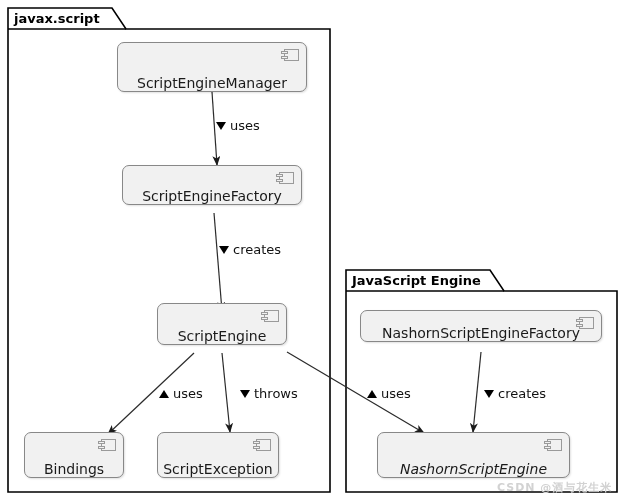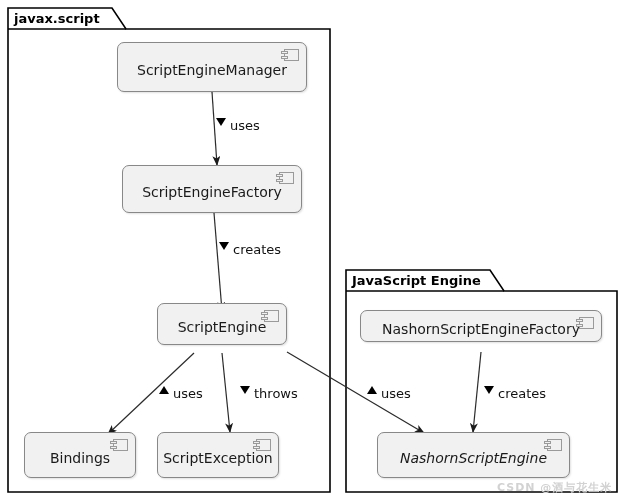--- a/index.html
+++ b/index.html
@@ -38,21 +38,21 @@
   }
   
   .component {
     position: absolute;
     box-sizing: border-box;
     background: #F1F1F1;
     border: 1px solid #888888;
     border-radius: 7px;
     box-shadow: 1px 1px 2px rgba(0,0,0,0.12);
     display: flex;
-    align-items: center;
+    align-items: flex-end;
     justify-content: center;
   }
   .component .cname {
     font-size: 14px;
     color: #1a1a1a;
     white-space: nowrap;
     padding-top: 6px;
   }
   
   .comp-icon {
@@ -83,21 +83,21 @@
   }
   .comp-icon .tab.t1 { top: 2px; }
   .comp-icon .tab.t2 { top: 7px; }
   
   .edge-label {
     position: absolute;
     font-size: 13px;
     color: #111111;
     white-space: nowrap;
     display: flex;
-    align-items: flex-start;
+    align-items: center;
     gap: 4px;
   }
   .edge-label .tri {
     width: 0;
     height: 0;
     display: inline-block;
   }
   .edge-label .tri.down {
     border-left: 5px solid transparent;
     border-right: 5px solid transparent;
@@ -151,37 +151,37 @@
 
   <div id="components">
       <div class="component" style="left: 117px; top: 42px; width: 190px; height: 50px;">
         <div class="comp-icon">
           <div class="body"></div>
           <div class="tab t1"></div>
           <div class="tab t2"></div>
         </div>
         <div class="cname">ScriptEngineManager</div>
       </div>
-      <div class="component" style="left: 122px; top: 165px; width: 180px; height: 48px;">
+      <div class="component" style="left: 122px; top: 165px; width: 180px; height: 40px;">
         <div class="comp-icon">
           <div class="body"></div>
           <div class="tab t1"></div>
           <div class="tab t2"></div>
         </div>
         <div class="cname">ScriptEngineFactory</div>
       </div>
       <div class="component" style="left: 157px; top: 303px; width: 130px; height: 42px;">
         <div class="comp-icon">
           <div class="body"></div>
           <div class="tab t1"></div>
           <div class="tab t2"></div>
         </div>
         <div class="cname">ScriptEngine</div>
       </div>
-      <div class="component" style="left: 24px; top: 432px; width: 112px; height: 46px;">
+      <div class="component" style="left: 24px; top: 432px; width: 100px; height: 46px;">
         <div class="comp-icon">
           <div class="body"></div>
           <div class="tab t1"></div>
           <div class="tab t2"></div>
         </div>
         <div class="cname">Bindings</div>
       </div>
       <div class="component" style="left: 157px; top: 432px; width: 122px; height: 46px;">
         <div class="comp-icon">
           <div class="body"></div>

